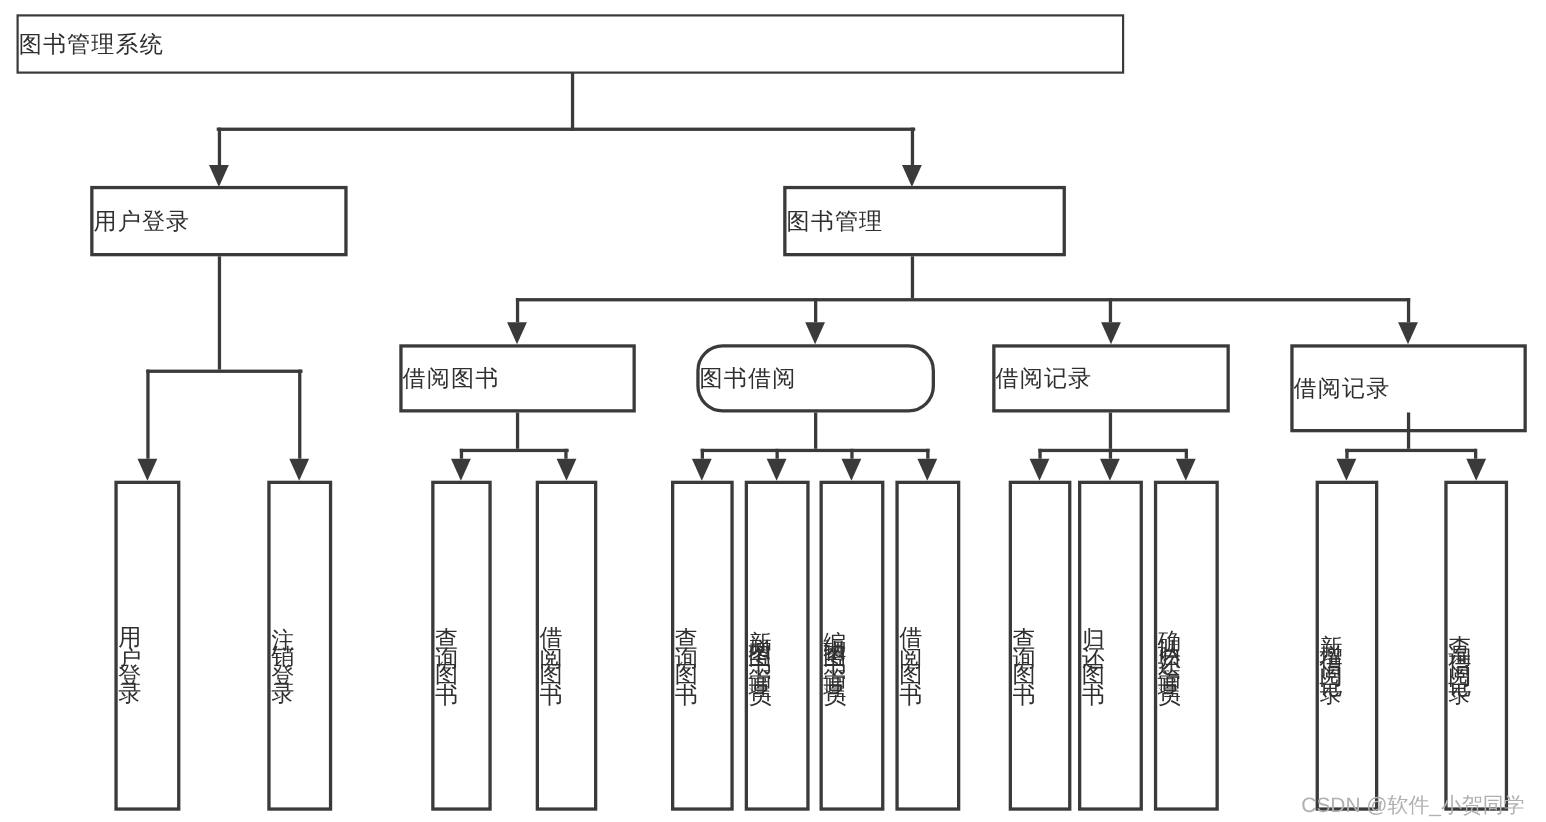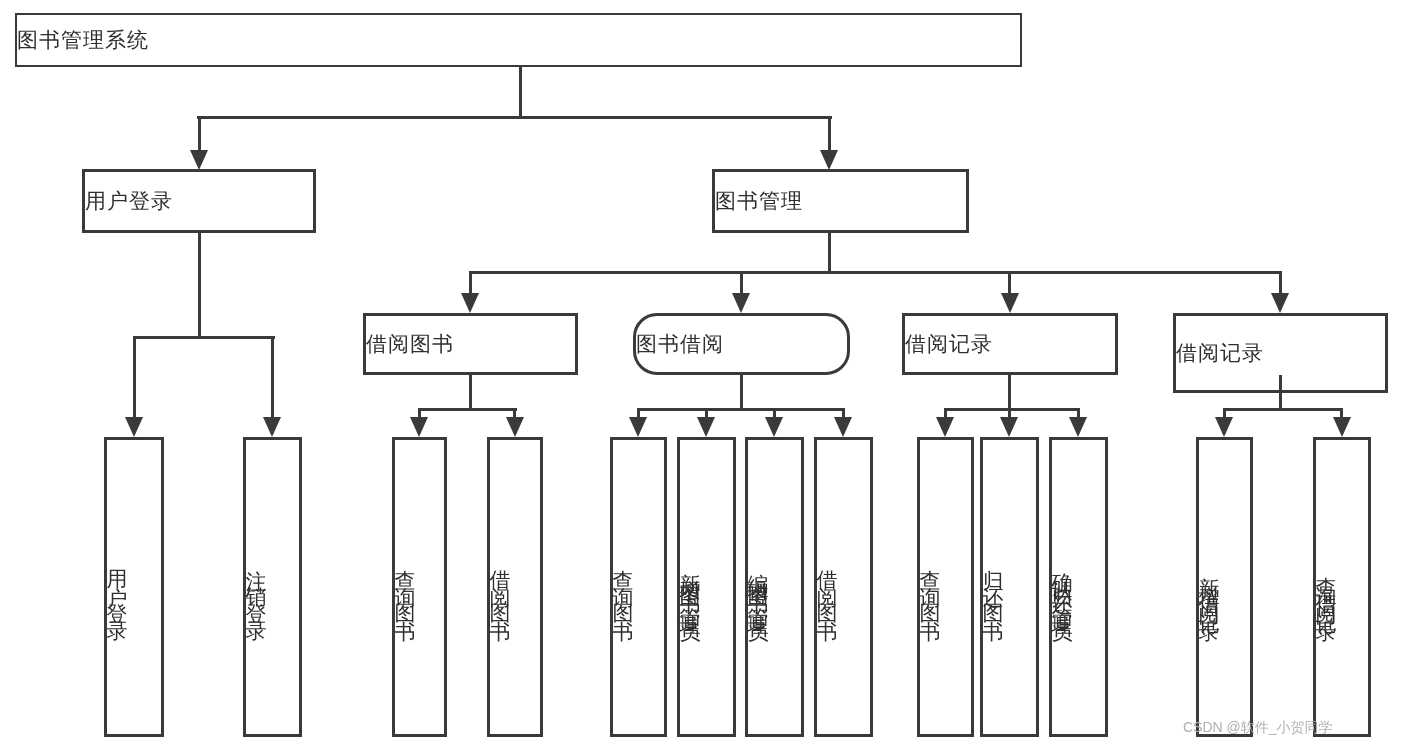--- a/index.html
+++ b/index.html
@@ -17,21 +17,21 @@
   .hlabel{font-size:21px;color:var(--text);letter-spacing:1px;white-space:nowrap;}
   .vlabel{writing-mode:vertical-rl;text-orientation:mixed;font-size:21px;color:var(--text);
           line-height:1;white-space:nowrap;}
   .v-s{letter-spacing:17px;}
   .v-m{letter-spacing:9px;}
   .v-l{letter-spacing:7px;}
   .hl{position:absolute;height:3px;background:var(--line);}
   .vl{position:absolute;width:3px;background:var(--line);}
   .ah{position:absolute;width:0;height:0;border-left:9px solid transparent;
       border-right:9px solid transparent;border-top:20px solid var(--line);}
-  .watermark{position:absolute;left:1183px;top:719px;width:222px;font-size:14px;
+  .watermark{position:absolute;left:1183px;top:719px;width:222px;font-size:19px;
              color:var(--wm);white-space:nowrap;z-index:5;}
 </style>
 </head>
 <body>
 
 <div class="stage">
 
   <div class="box root" style="left:15px;top:13px;width:1007px;height:54px;">
     <span class="hlabel">图书管理系统</span>
   </div>

